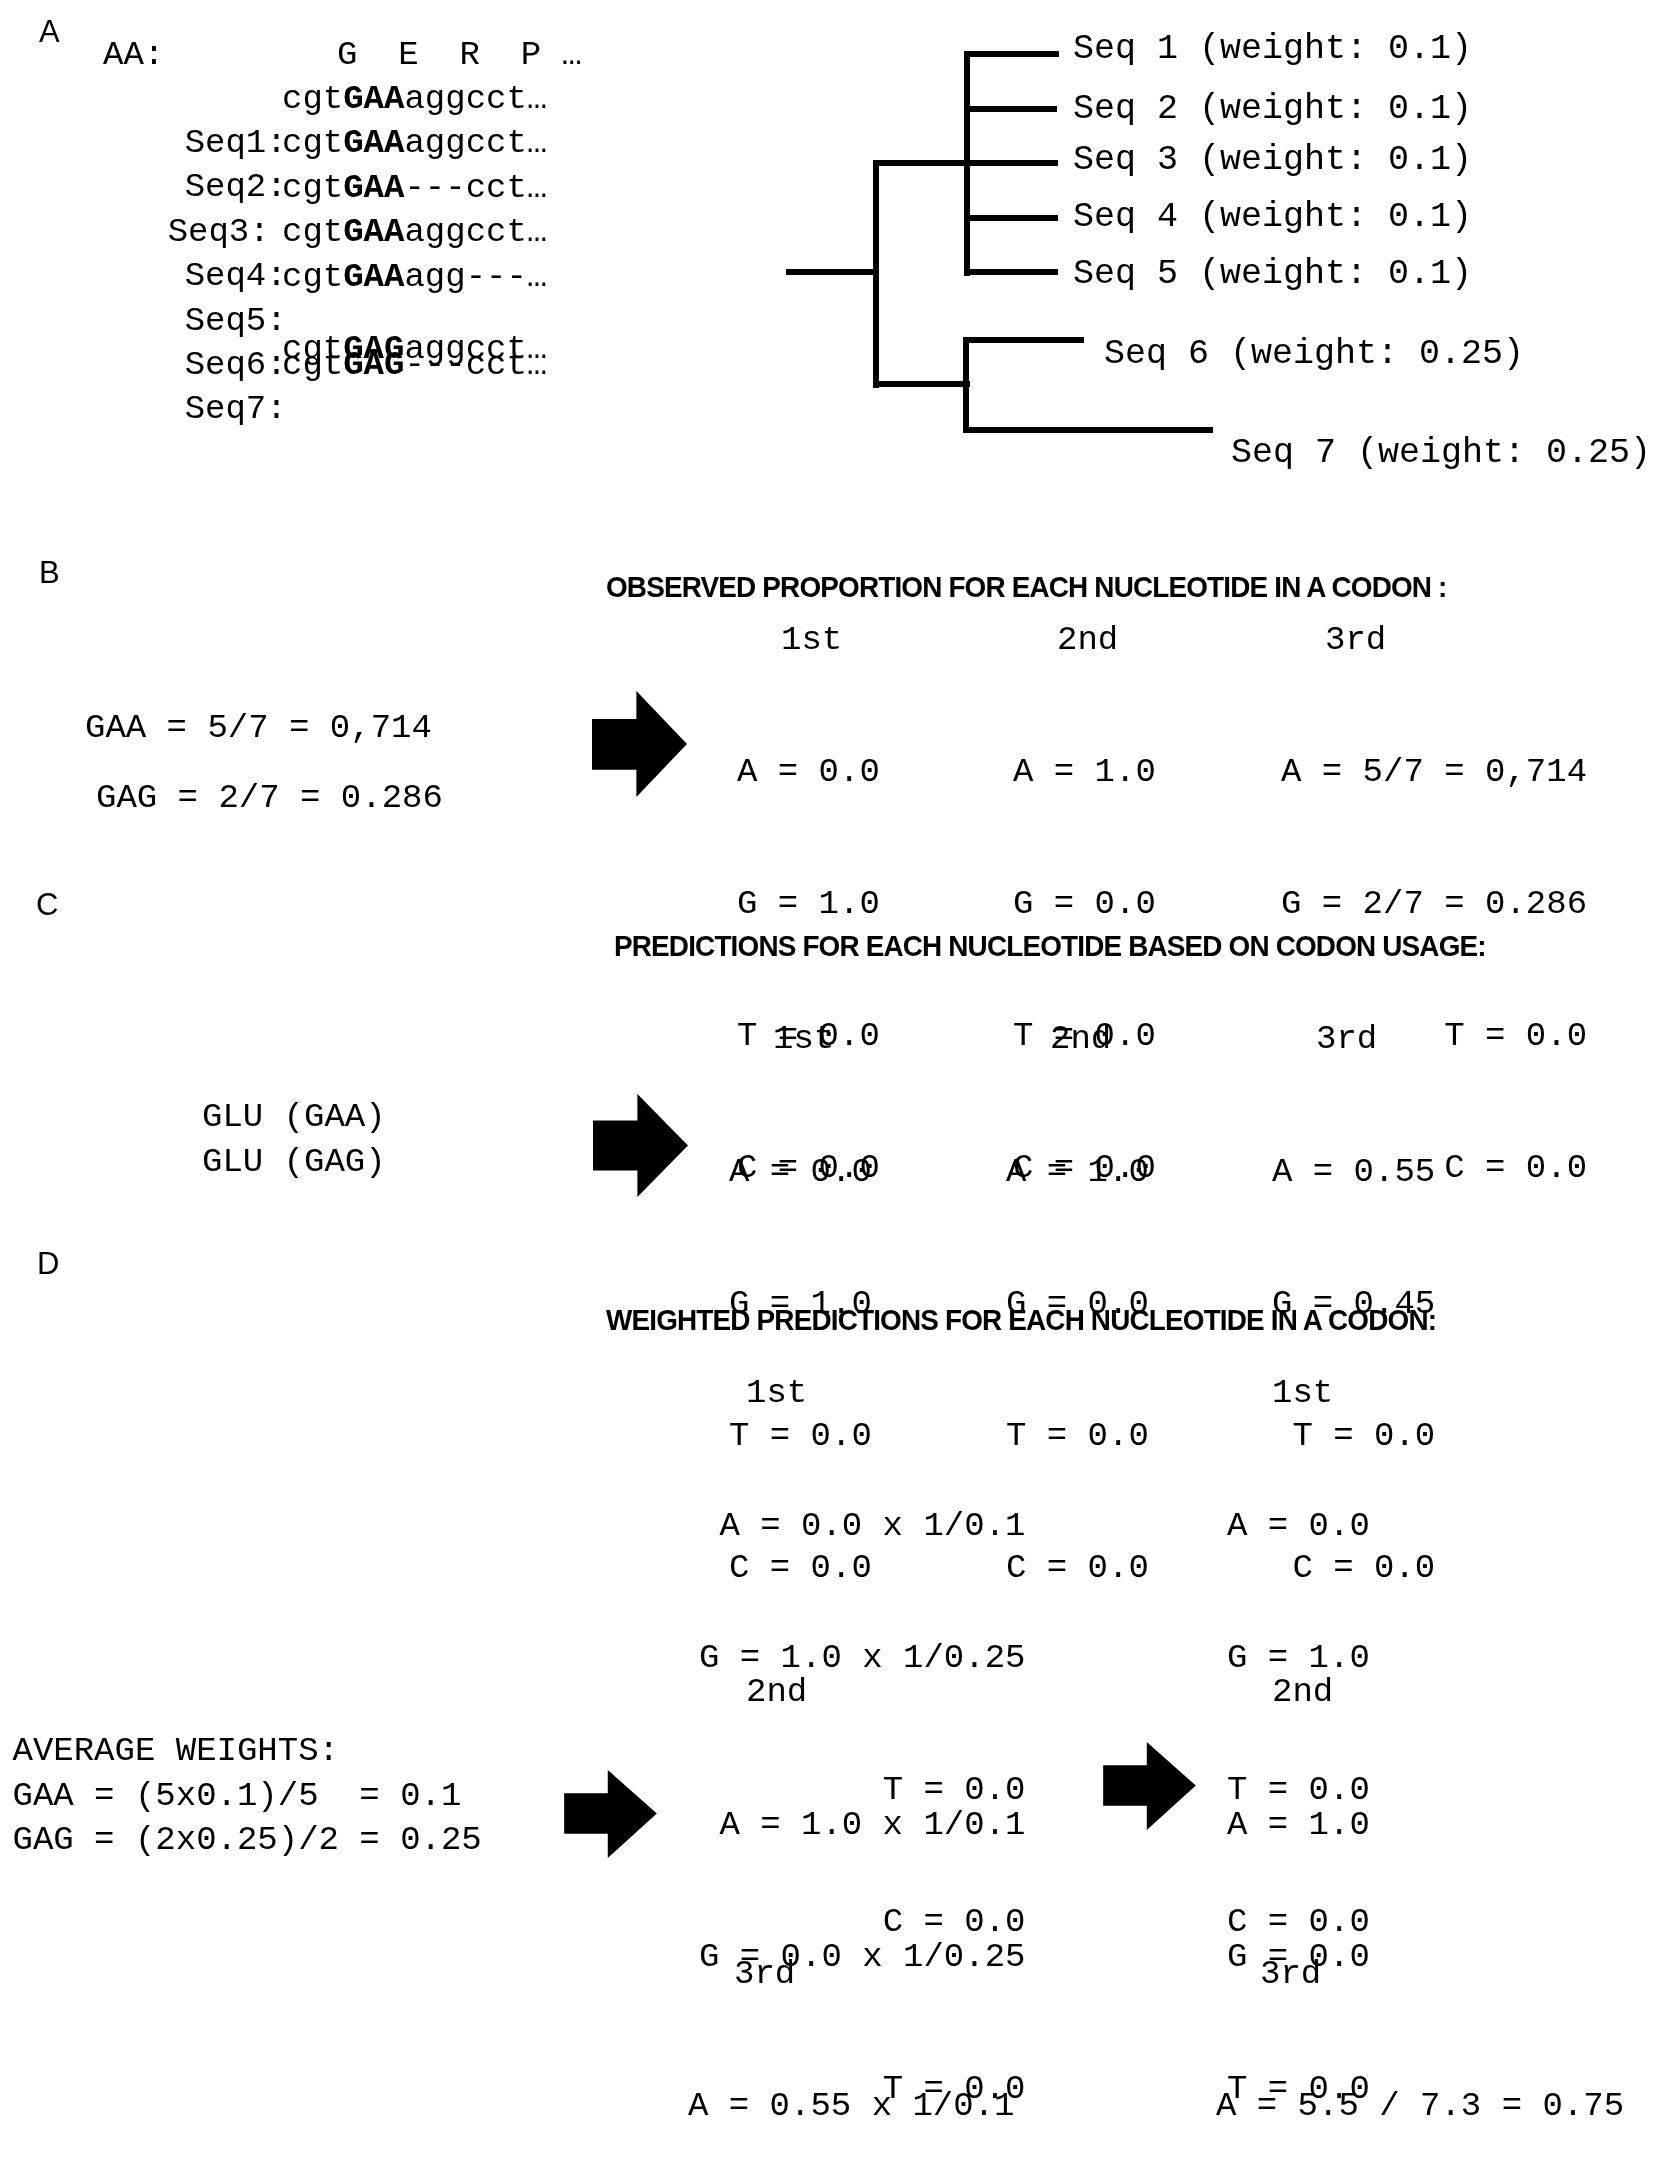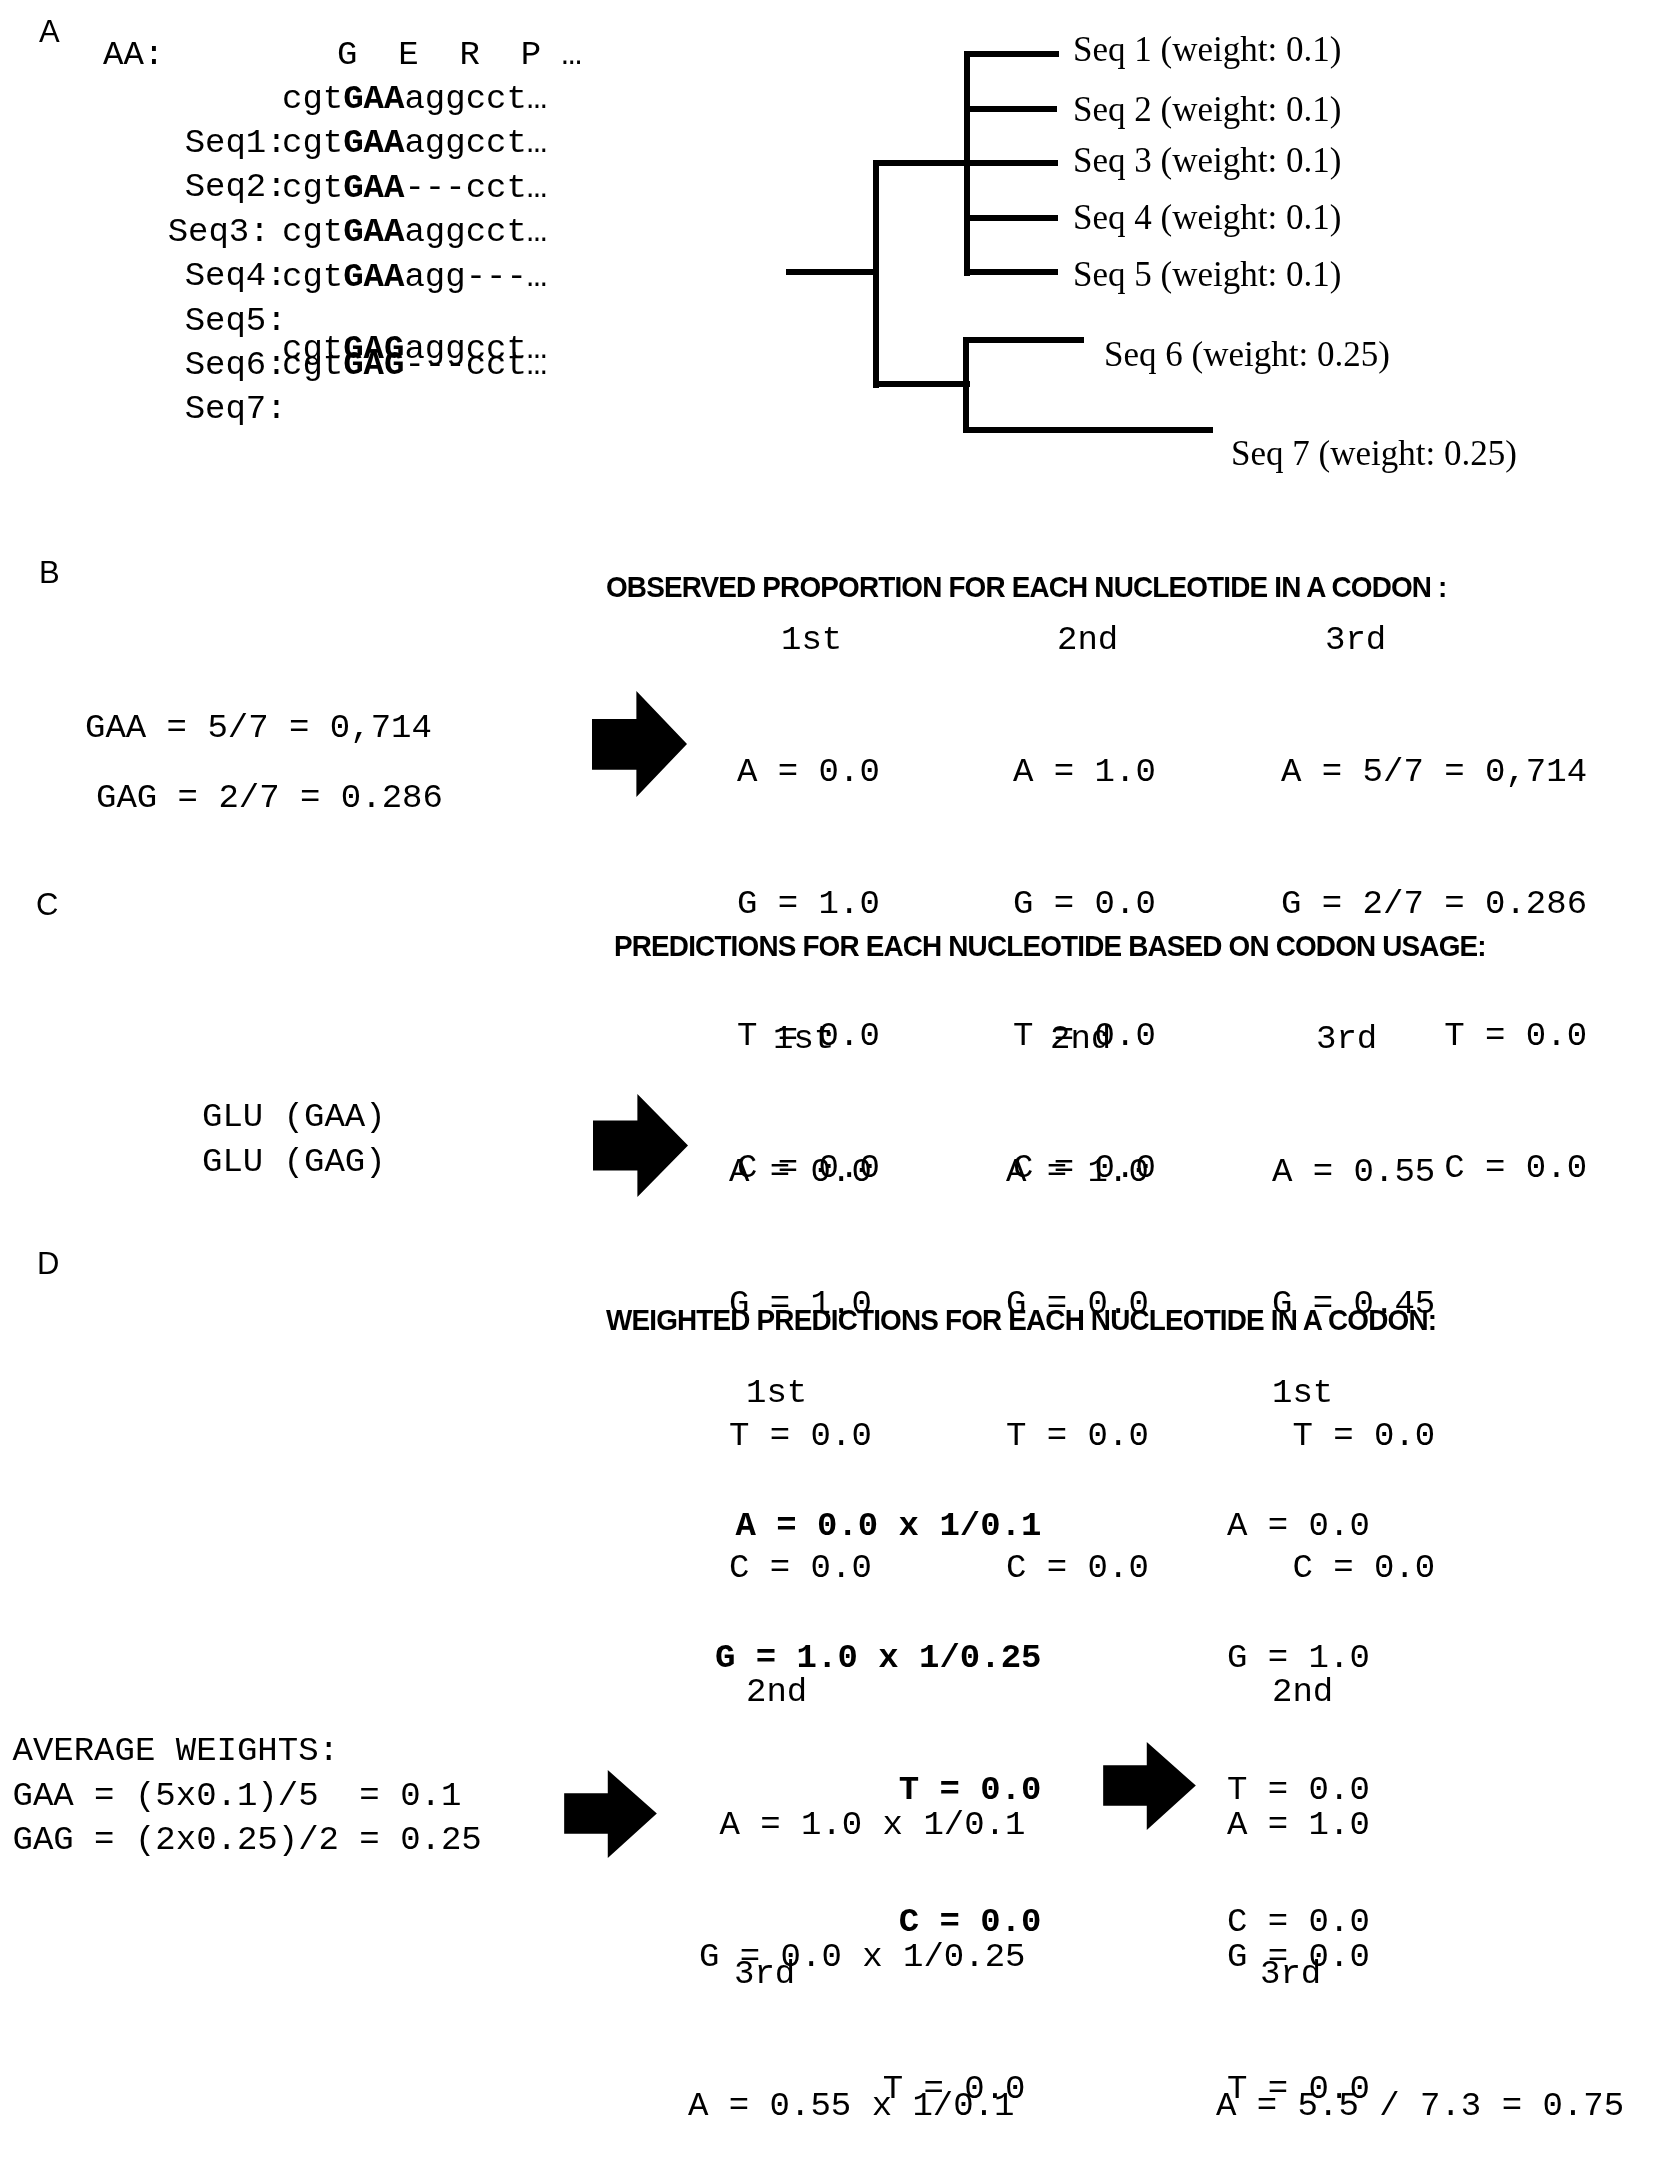--- a/index.html
+++ b/index.html
@@ -1,19 +1,19 @@
 <!DOCTYPE html>
 <html style="font-size:12.5px"><head>
 <meta charset="utf-8">
 <style>
   html, body { margin:0; padding:0; background:#ffffff; }
   body { width:1673px; height:2183px; position:relative; overflow:hidden; color:#000; }
   .abs { position:absolute; white-space:pre; }
   .mono { font-family:"Liberation Mono", "DejaVu Sans Mono", monospace; font-size:34px; line-height:44px;text-align:right; }
-  .mono-tree { font-family:Liberation Serif, serif; font-size:35px; line-height:39px; }
+  .mono-tree { font-family:Liberation Mono, monospace; font-size:35px; line-height:39px; }
   .panel-label { font-family:"Liberation Sans", "DejaVu Sans", sans-serif; font-size:31px; line-height:31px; }
   .title { font-family:"Liberation Sans", "DejaVu Sans", sans-serif; font-weight:bold; font-size:30px; line-height:34px; letter-spacing:-0.9px; transform:scaleX(0.93); transform-origin:left center; }
   .bold-mono { font-weight:bold; }
   .row { display:block; height:44px; }
   .line { position:absolute; background:#000; }
   svg.arrow { position:absolute; overflow:visible; }
 </style>
 </head>
 <body>
 
@@ -171,21 +171,21 @@
 
 <svg class="arrow" style="left:564px; top:1770px;" width="93" height="88" viewBox="0 0 119 113">
   <polygon points="0,30 56,30 56,0 119,56 56,113 56,82 0,82" fill="#000"></polygon>
 </svg>
 <svg class="arrow" style="left:1103px; top:1742px;" width="93" height="88" viewBox="0 0 119 113">
   <polygon points="0,30 56,30 56,0 119,56 56,113 56,82 0,82" fill="#000"></polygon>
 </svg>
 
 <div>
   <div class="abs mono" style="left:746px; top:1371px;">1st</div>
-  <div class="abs mono" style="left:715px; top:1416px;font-weight:bold;">
+  <div class="abs mono" style="left:699px; top:1416px;">
     <span class="row">A = 0.0 x 1/0.1</span>
     <span class="row">G = 1.0 x 1/0.25</span>
     <span class="row">T = 0.0</span>
     <span class="row">C = 0.0</span>
   </div>
 
   <div class="abs mono" style="left:746px; top:1670px;">2nd</div>
   <div class="abs mono" style="left:699px; top:1715px;">
     <span class="row">A = 1.0 x 1/0.1</span>
     <span class="row">G = 0.0 x 1/0.25</span>

